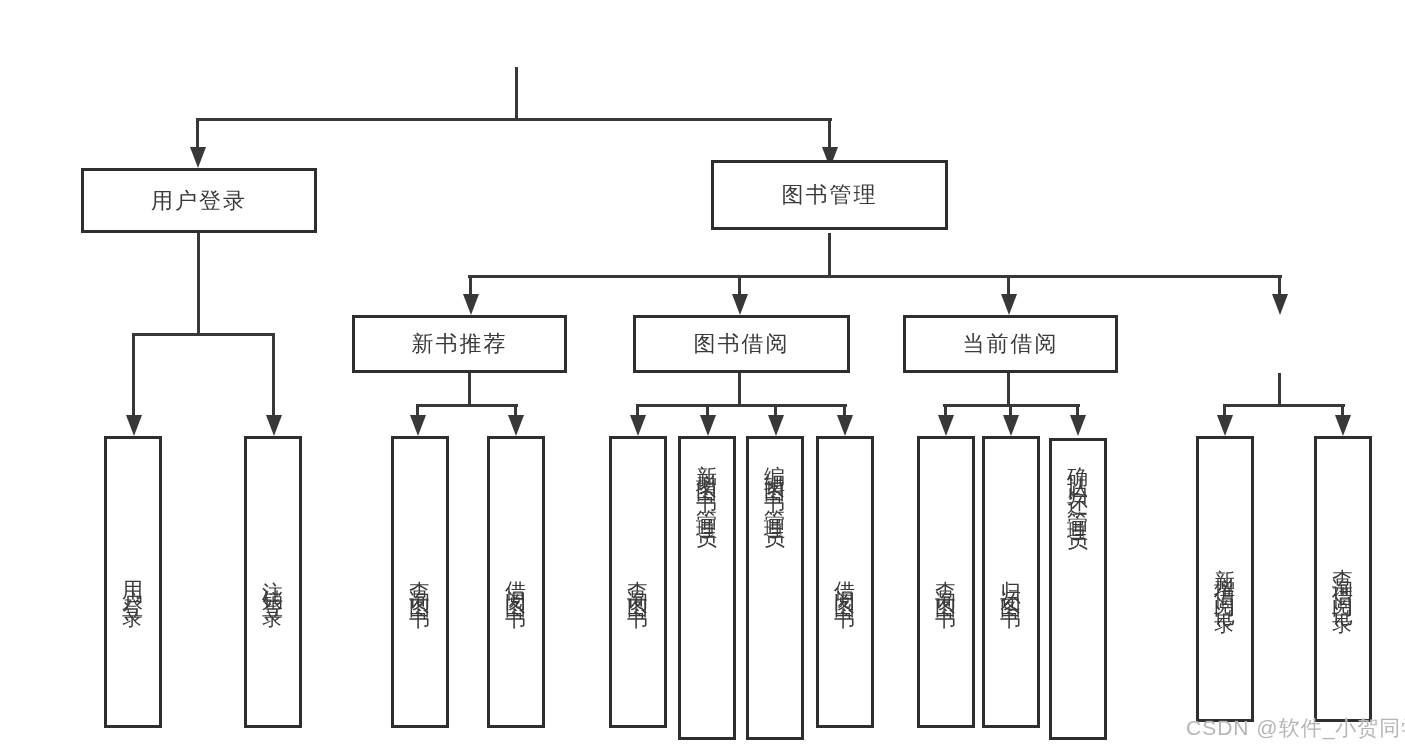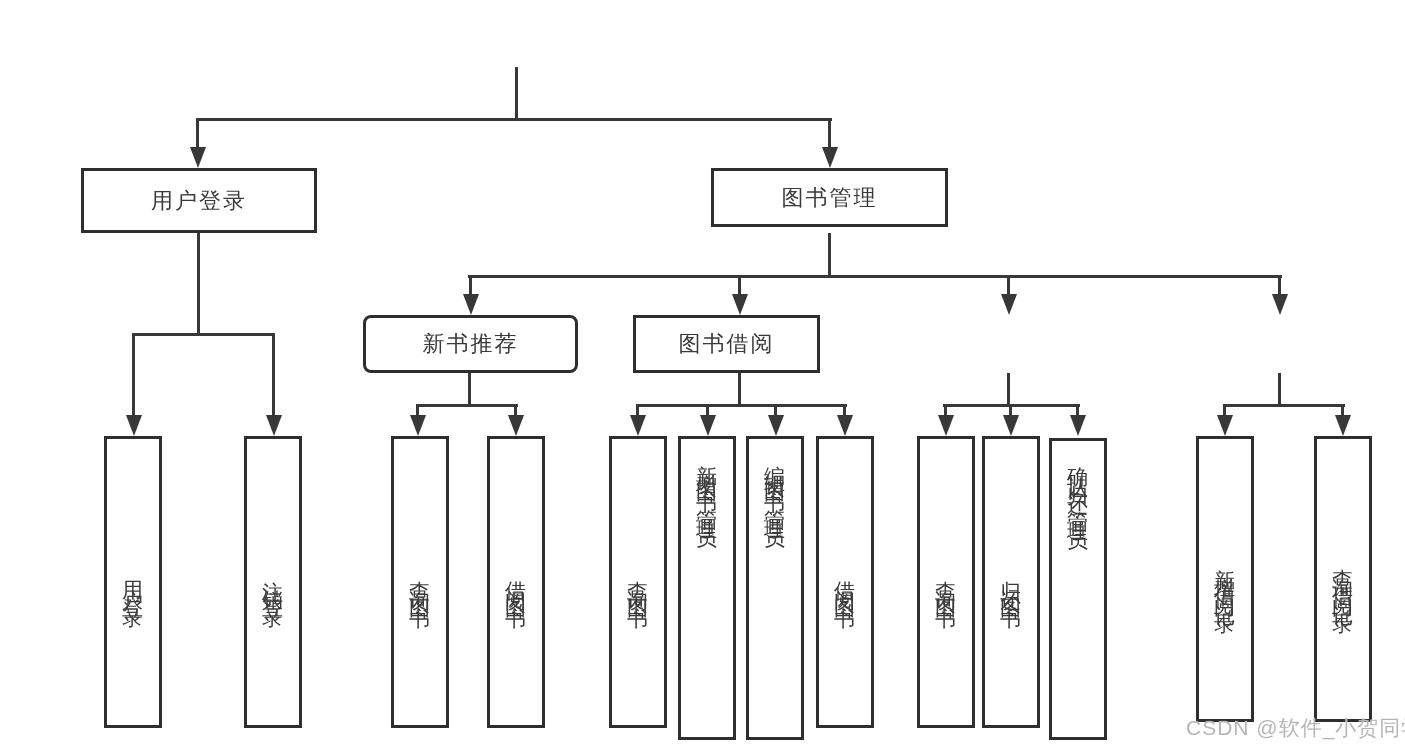--- a/index.html
+++ b/index.html
@@ -44,41 +44,44 @@
 
 
   <div class="line" style="left:515px;top:67px;width:3px;height:53px;"></div>
   <div class="line" style="left:196px;top:118px;width:636px;height:3px;"></div>
   <div class="arrow" style="left:196px;top:118px;height:29px;"></div>
   <div class="arrow" style="left:828px;top:118px;height:29px;"></div>
 
   <div class="node h-node" style="left:81px;top:168px;width:236px;height:65px;">
     <span>用户登录</span>
   </div>
-  <div class="node h-node" style="left:711px;top:168px;width:237px;height:59px;">
+  <div class="node h-node" style="left:711px;top:160px;width:237px;height:70px;">
     <span>图书管理</span>
   </div>
 
   <div class="line" style="left:197px;top:233px;width:3px;height:103px;"></div>
   <div class="line" style="left:132px;top:333px;width:143px;height:3px;"></div>
   <div class="arrow" style="left:132px;top:333px;height:82px;"></div>
   <div class="arrow" style="left:272px;top:333px;height:82px;"></div>
 
   <div class="line" style="left:828px;top:233px;width:3px;height:45px;"></div>
   <div class="line" style="left:468px;top:275px;width:814px;height:3px;"></div>
   <div class="arrow" style="left:469px;top:275px;height:19px;"></div>
   <div class="arrow" style="left:738px;top:275px;height:19px;"></div>
   <div class="arrow" style="left:1007px;top:275px;height:19px;"></div>
   <div class="arrow" style="left:1278px;top:275px;height:19px;"></div>
 
-  <div class="node h-node" style="left:363px;top:315px;width:215px;height:58px;border-radius:8px;">
+  <div class="node h-node" style="left:352px;top:315px;width:215px;height:58px;">
     <span>新书推荐</span>
   </div>
-  <div class="node h-node" style="left:633px;top:315px;width:187px;height:58px;">
+  <div class="node h-node" style="left:633px;top:315px;width:217px;height:58px;">
     <span>图书借阅</span>
+  </div>
+  <div class="node h-node" style="left:903px;top:315px;width:215px;height:58px;">
+    <span>当前借阅</span>
   </div>
 
   <div class="line" style="left:468px;top:373px;width:3px;height:34px;"></div>
   <div class="line" style="left:416px;top:404px;width:102px;height:3px;"></div>
   <div class="arrow" style="left:416px;top:404px;height:11px;"></div>
   <div class="arrow" style="left:514px;top:404px;height:11px;"></div>
 
   <div class="line" style="left:738px;top:373px;width:3px;height:34px;"></div>
   <div class="line" style="left:636px;top:404px;width:211px;height:3px;"></div>
   <div class="arrow" style="left:636px;top:404px;height:11px;"></div>

